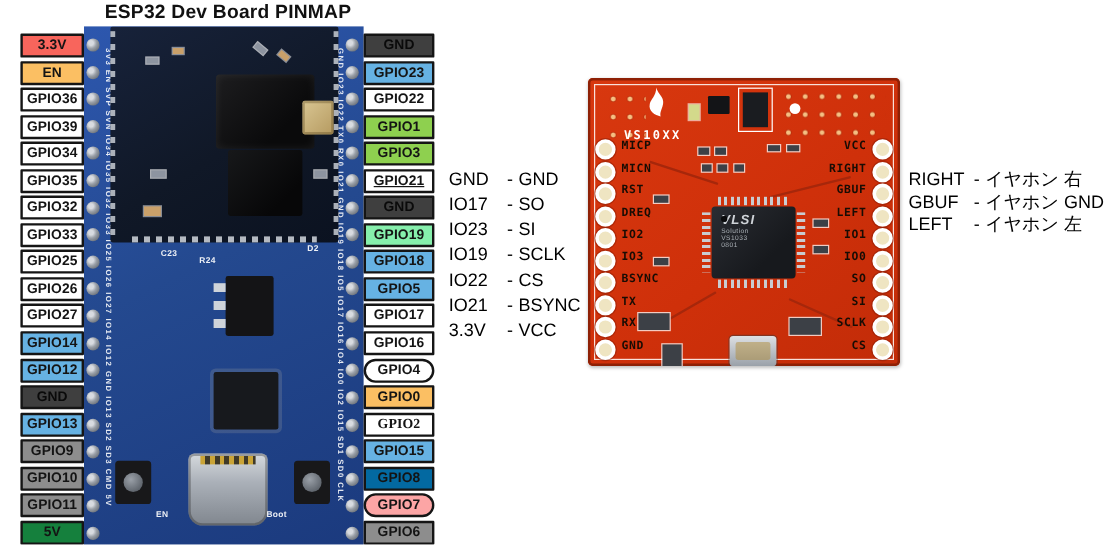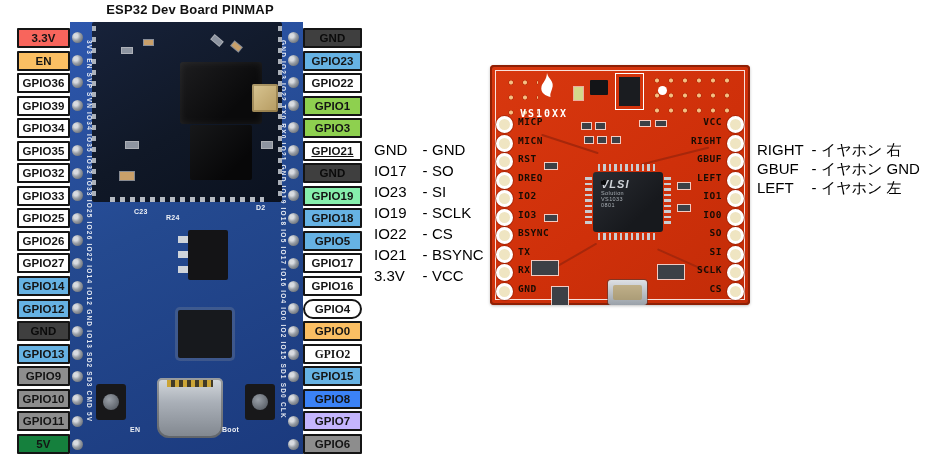--- a/index.html
+++ b/index.html
@@ -2,21 +2,21 @@
 <html><head>
 <meta charset="utf-8">
 <style>
   * { margin:0; padding:0; box-sizing:border-box; }
   html,body { background:#fff; }
   body { font-family:"Liberation Sans", sans-serif; }
   .stage { position:relative; width:930px; height:454px; background:#ffffff; overflow:hidden; }
 
   
   .title { position:absolute; left:60px; top:2px; width:260px; text-align:center;
-           font-size:13px; font-weight:bold; color:#111; letter-spacing:.2px; }
+           font-size:16px; font-weight:bold; color:#111; letter-spacing:.2px; }
 
   .pincol { position:absolute; top:28px; height:426px; display:flex; flex-direction:column; justify-content:space-between; }
   .pincol.left  { left:17px;  width:53px; }
   .pincol.right { left:303px; width:59px; }
   .pinbox { height:20px; border:2px solid #151515; border-radius:1px; display:flex; align-items:center; justify-content:center;
             font-size:11.5px; font-weight:bold; letter-spacing:.1px; }
 
   .board { position:absolute; left:70px; top:22px; width:233px; height:432px;
            background:linear-gradient(155deg,#2d57ae 0%,#24498f 45%,#1b3a7e 100%); overflow:hidden; }
   .dotcol { position:absolute; top:10px; height:418px; width:13px; display:flex; flex-direction:column; justify-content:space-between; }
@@ -228,22 +228,22 @@
       <div class="pinbox" style="background: rgb(63, 63, 63); color: rgb(10, 10, 10);">GND</div>
       <div class="pinbox" style="background: #86efac; color: rgb(20, 20, 20);">GPIO19</div>
       <div class="pinbox" style="background: rgb(102, 178, 227); color: rgb(20, 20, 20);">GPIO18</div>
       <div class="pinbox" style="background: rgb(102, 178, 227); color: rgb(20, 20, 20);">GPIO5</div>
       <div class="pinbox" style="background: rgb(255, 255, 255); color: rgb(20, 20, 20);">GPIO17</div>
       <div class="pinbox" style="background: rgb(255, 255, 255); color: rgb(20, 20, 20);">GPIO16</div>
       <div class="pinbox" style="background: rgb(255, 255, 255); color: rgb(20, 20, 20); border-radius: 10px;">GPIO4</div>
       <div class="pinbox" style="background: rgb(251, 191, 99); color: rgb(20, 20, 20);">GPIO0</div>
       <div class="pinbox" style="background: rgb(255, 255, 255); color: rgb(20, 20, 20); font-family: Liberation Serif, serif;">GPIO2</div>
       <div class="pinbox" style="background: rgb(102, 178, 227); color: rgb(20, 20, 20);">GPIO15</div>
-      <div class="pinbox" style="background: #3b82f6; color: rgb(20, 20, 20);">GPIO8</div>
-      <div class="pinbox" style="background: #c4b5fd; color: rgb(20, 20, 20);">GPIO7</div>
+      <div class="pinbox" style="background: #0369a1; color: rgb(20, 20, 20);">GPIO8</div>
+      <div class="pinbox" style="background: #fca5a5; color: rgb(20, 20, 20); border-radius: 10px;">GPIO7</div>
       <div class="pinbox" style="background: rgb(141, 141, 141); color: rgb(20, 20, 20);">GPIO6</div>
     </div>
 
   <div class="maplist spi">
       <div class="maprow">
         <span class="from">GND</span>
         <span class="dash">-</span>
         <span class="to">GND</span>
       </div>
       <div class="maprow">

